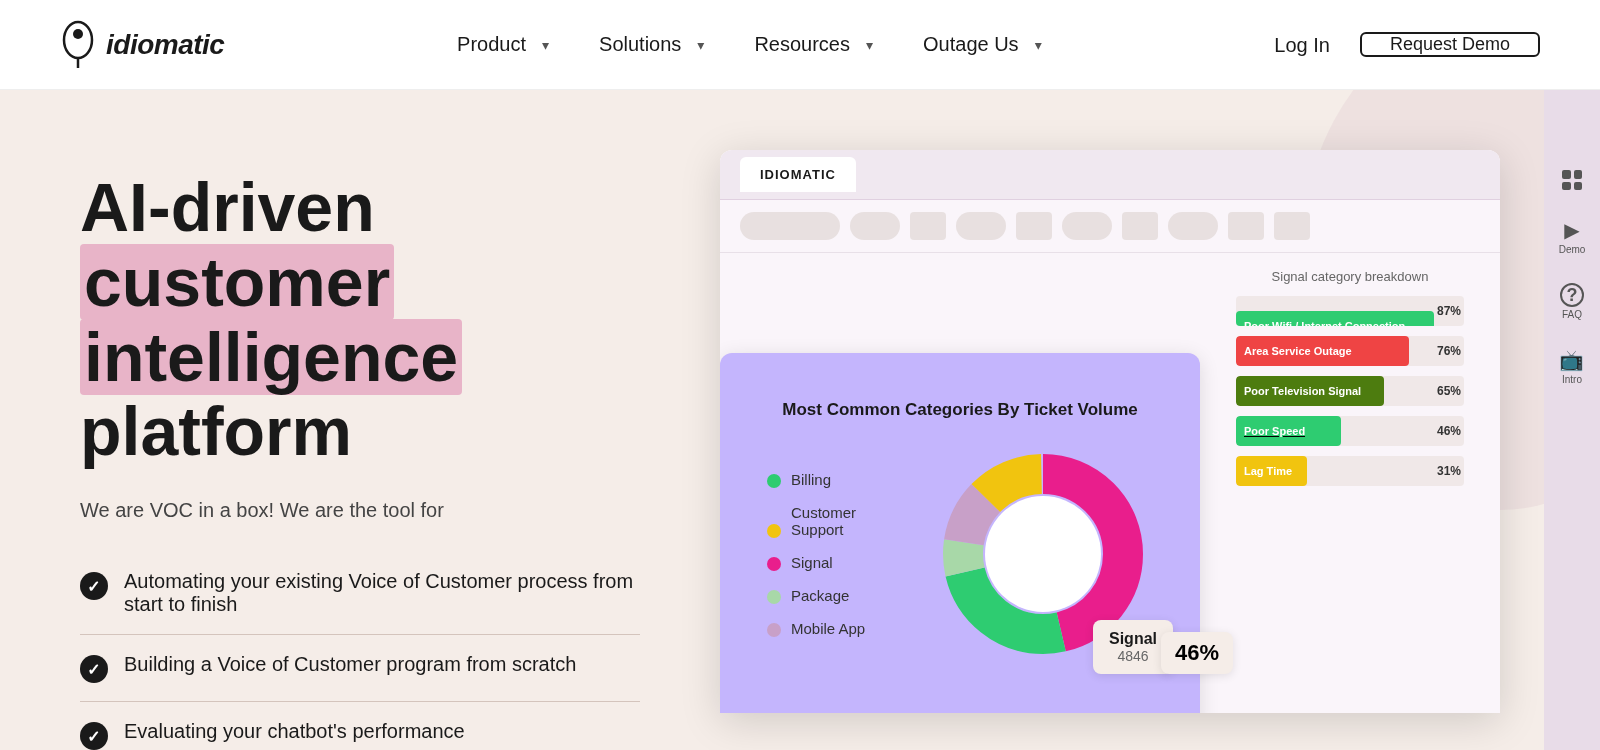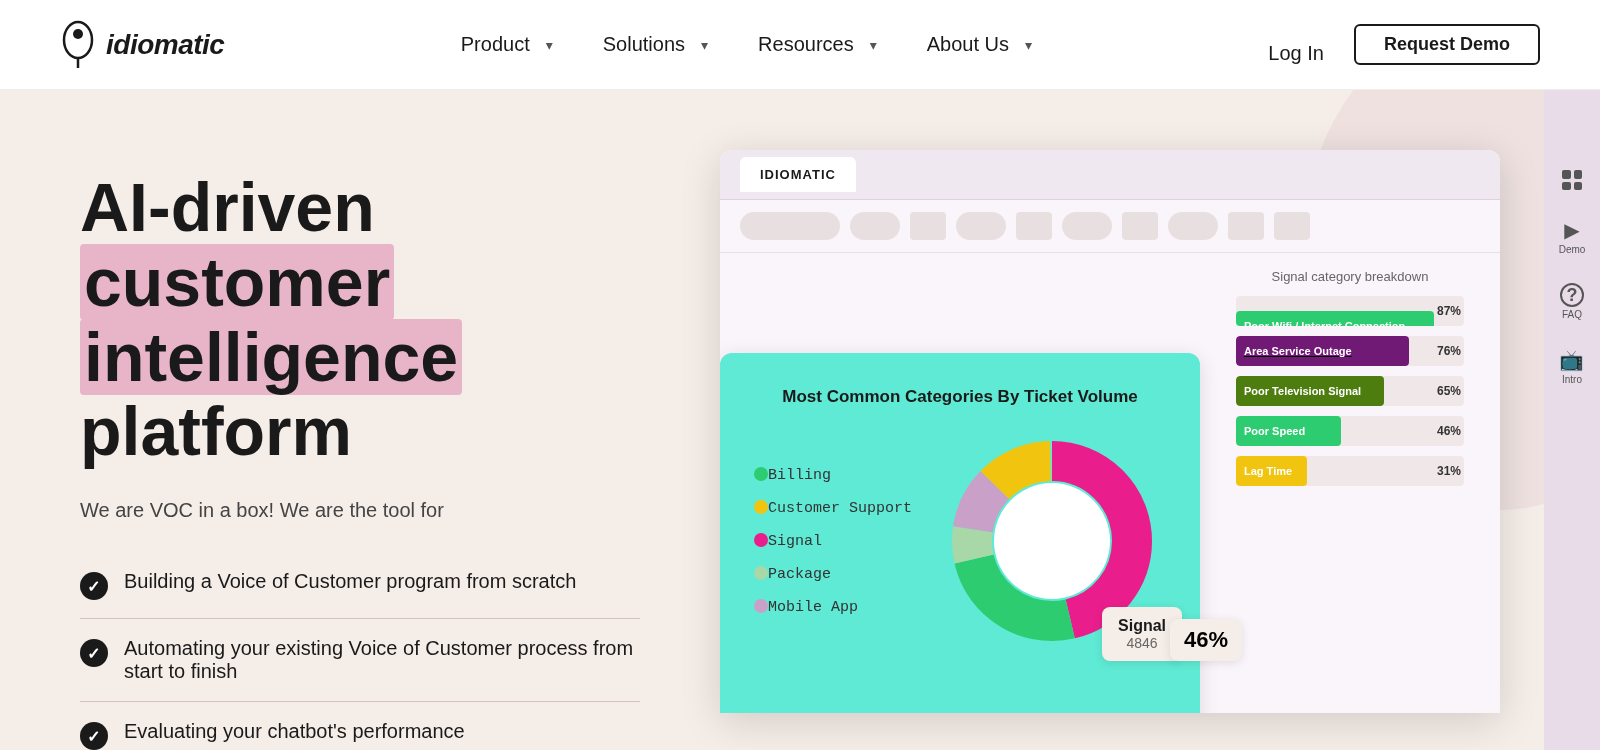--- a/index.html
+++ b/index.html
@@ -13,23 +13,23 @@
     }
     .nav-logo { display: flex; align-items: center; gap: 10px; }
     .nav-logo-icon { width: 36px; height: 50px; }
     .nav-logo-text { font-size: 28px; font-style: italic; font-weight: 600; color: #1a1a1a; letter-spacing: -0.5px; }
     .nav-links { display: flex; align-items: center; gap: 50px; }
     .nav-link { font-size: 20px; color: #1a1a1a; cursor: pointer; display: flex; align-items: center; gap: 16px; }
     .nav-link .chevron { font-size: 14px; color: #555; }
     .nav-actions { display: flex; align-items: flex-end; gap: 30px; }
     .nav-login { font-size: 20px; color: #1a1a1a; cursor: pointer; }
     .nav-request-demo {
-      font-size: 18px; font-weight: 700; color: #1a1a1a;
+      font-size: 18px; font-weight: 400; color: #1a1a1a;
       border: 2px solid #1a1a1a; border-radius: 6px;
-      padding: 8px 28px; cursor: pointer; background: transparent;
+      padding: 0 28px; cursor: pointer; background: transparent;
     }
 
     
     .hero {
       background: #f5ede8; min-height: 660px; display: flex;
       align-items: stretch; position: relative; overflow: hidden;
     }
     .hero-left {
       flex: 0 0 700px; padding: 80px 60px 60px 80px;
       display: flex; flex-direction: column; justify-content: flex-start;
@@ -89,32 +89,32 @@
     .toolbar-pill-sm {
       background: #e8e0e0; border-radius: 20px;
       height: 28px; width: 50px; display: inline-block;
     }
     .toolbar-icon-btn {
       background: #e8e0e0; border-radius: 4px;
       height: 28px; width: 36px; display: inline-block;
     }
     
     .chart-card {
-      background: #5eead4; border-radius: 12px;
+      background: #c4b5fd; border-radius: 12px;
       box-shadow: 0 4px 20px rgba(0,0,0,0.12);
-      padding: 34px; width: 480px; min-height: 380px;
+      padding: 47px; width: 480px; min-height: 380px;
       position: absolute; left: 0; top: 100px; z-index: 10;
     }
     .chart-title {
       font-size: 17px; font-weight: 600; color: #1a1a1a;
       margin-bottom: 24px; text-align: center;
     }
     .chart-body { display: flex; align-items: center; gap: 30px; }
     .chart-legend { display: flex; flex-direction: column; gap: 16px; }
-    .legend-item { display: flex; align-items: flex-start; font-size: 15px; color: #333; font-family: Liberation Mono, monospace; }
+    .legend-item { display: flex; align-items: flex-end; gap: 10px; font-size: 15px; color: #333; }
     .legend-dot { width: 14px; height: 14px; border-radius: 50%; flex-shrink: 0; }
     .donut-container { position: relative; width: 220px; height: 220px; flex-shrink: 0; }
     .donut-label {
       position: absolute; bottom: -10px; right: -20px;
       background: #f5ede8; border-radius: 8px;
       padding: 10px 16px; text-align: center; box-shadow: 0 2px 10px rgba(0,0,0,0.1);
     }
     .donut-label-title { font-size: 16px; font-weight: 700; color: #1a1a1a; }
     .donut-label-value { font-size: 14px; color: #666; }
 
@@ -177,21 +177,21 @@
     </span>
     <span class="nav-link">
       <span>Solutions</span>
       <span class="chevron">▾</span>
     </span>
     <span class="nav-link">
       <span>Resources</span>
       <span class="chevron">▾</span>
     </span>
     <span class="nav-link">
-      <span>About Us</span>
+      <span>Outage Us</span>
       <span class="chevron">▾</span>
     </span>
   </div>
 
   <div class="nav-actions">
     <span class="nav-login">Log In</span>
     <button class="nav-request-demo">Request Demo</button>
   </div>
 </nav>
 
@@ -202,25 +202,25 @@
     <h1 class="hero-title">
       AI-driven <span class="highlight">customer</span><br>
       <span class="highlight">intelligence</span> platform
     </h1>
 
     <p class="hero-subtitle">We are VOC in a box! We are the tool for</p>
 
     <ul class="hero-features">
       <li>
         <span class="check-icon"></span>
-        <span>Building a Voice of Customer program from scratch</span>
+        <span>Automating your existing Voice of Customer process from start to finish</span>
       </li>
       <li>
         <span class="check-icon"></span>
-        <span>Automating your existing Voice of Customer process from start to finish</span>
+        <span>Building a Voice of Customer program from scratch</span>
       </li>
       <li>
         <span class="check-icon"></span>
         <span>Evaluating your chatbot's performance</span>
       </li>
     </ul>
 
   </div>
 
   <div class="hero-right">
@@ -299,37 +299,37 @@
           <div class="signal-bar-row">
             <div class="signal-bar-track">
               <div class="signal-bar-fill" style="width:87%;background:#2ecc71;margin-top:29px;">
                 <span class="signal-bar-fill-text">Poor Wifi / Internet Connection</span>
               </div>
               <span class="signal-bar-pct">87%</span>
             </div>
           </div>
           <div class="signal-bar-row">
             <div class="signal-bar-track">
-              <div class="signal-bar-fill" style="width:76%;background:#701a75;text-decoration:underline;">
+              <div class="signal-bar-fill" style="width:76%;background:#ef4444;">
                 <span class="signal-bar-fill-text">Area Service Outage</span>
               </div>
               <span class="signal-bar-pct">76%</span>
             </div>
           </div>
           <div class="signal-bar-row">
             <div class="signal-bar-track">
               <div class="signal-bar-fill" style="width:65%;background:#4d7c0f;">
                 <span class="signal-bar-fill-text">Poor Television Signal</span>
               </div>
               <span class="signal-bar-pct">65%</span>
             </div>
           </div>
           <div class="signal-bar-row">
             <div class="signal-bar-track">
-              <div class="signal-bar-fill" style="width:46%;background:#2ecc71;">
+              <div class="signal-bar-fill" style="width:46%;background:#2ecc71;text-decoration:underline;">
                 <span class="signal-bar-fill-text">Poor Speed</span>
               </div>
               <span class="signal-bar-pct">46%</span>
             </div>
           </div>
           <div class="signal-bar-row">
             <div class="signal-bar-track">
               <div class="signal-bar-fill" style="width:31%;background:#f1c40f;">
                 <span class="signal-bar-fill-text">Lag Time</span>
               </div>

